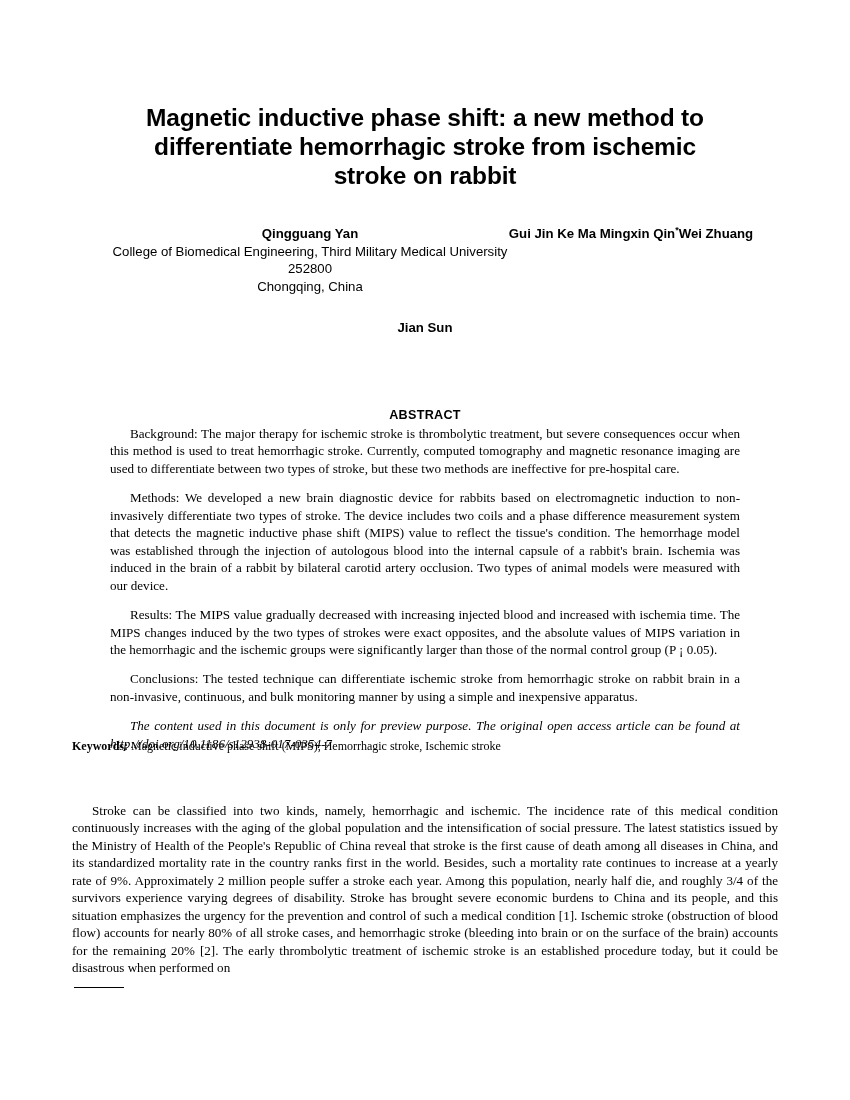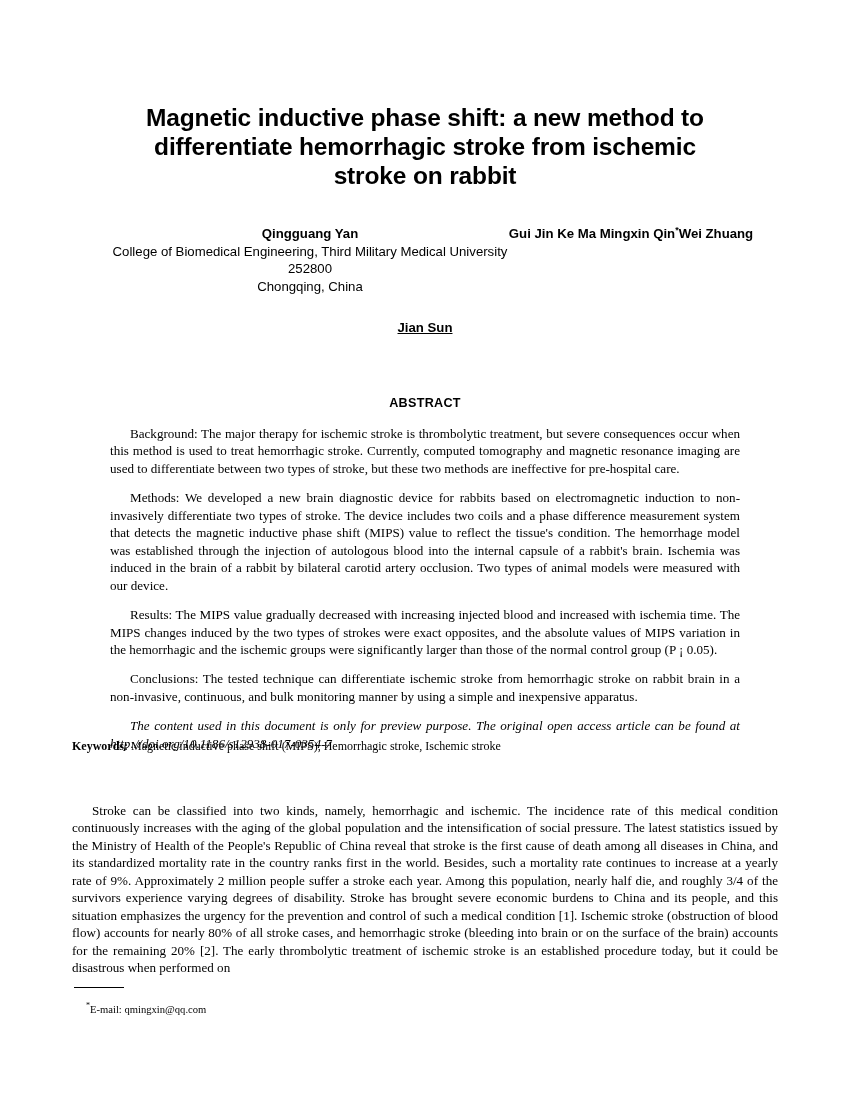--- a/index.html
+++ b/index.html
@@ -73,28 +73,27 @@
 
   .author-solo {
     position: absolute;
     left: 0px;
     top: 95px;
     width: 730px;
     text-align: center;
     font-family: "Liberation Sans", "DejaVu Sans", sans-serif;
     font-weight: bold;
     font-size: 13.2px;
-    text-decoration: underline;
   }
 
   
   .abstract-heading {
     position: absolute;
     left: 98px;
-    top: 396px;
+    top: 408px;
     width: 654px;
     text-align: center;
     font-family: "Liberation Sans", "DejaVu Sans", sans-serif;
     font-weight: bold;
     font-size: 12.6px;
     letter-spacing: 0.3px;
   }
   .abstract-body {
     position: absolute;
     left: 98px;
@@ -211,15 +210,14 @@
     <p class="preview-note">The content used in this document is only for preview purpose. The original open access article can be found at http://doi.org/10.1186/s12938-017-0354-7</p>
   </div>
 
   <div class="keywords"><span class="kw-label">Keywords:</span> <span>Magnetic inductive phase shift (MIPS), Hemorrhagic stroke, Ischemic stroke</span></div>
 
   <div class="section-body">
     <p>Stroke can be classified into two kinds, namely, hemorrhagic and ischemic. The incidence rate of this medical condition continuously increases with the aging of the global population and the intensification of social pressure. The latest statistics issued by the Ministry of Health of the People's Republic of China reveal that stroke is the first cause of death among all diseases in China, and its standardized mortality rate in the country ranks first in the world. Besides, such a mortality rate continues to increase at a yearly rate of 9%. Approximately 2 million people suffer a stroke each year. Among this population, nearly half die, and roughly 3/4 of the survivors experience varying degrees of disability. Stroke has brought severe economic burdens to China and its people, and this situation emphasizes the urgency for the prevention and control of such a medical condition [1]. Ischemic stroke (obstruction of blood flow) accounts for nearly 80% of all stroke cases, and hemorrhagic stroke (bleeding into brain or on the surface of the brain) accounts for the remaining 20% [2]. The early thrombolytic treatment of ischemic stroke is an established procedure today, but it could be disastrous when performed on</p>
   </div>
 
   <div class="footnote-rule"></div>
-  <div class="footnote"><sup>*</sup><span>E-mail: qmingxin@qq.com</span></div>
 
 </div>
 
 </body></html>

